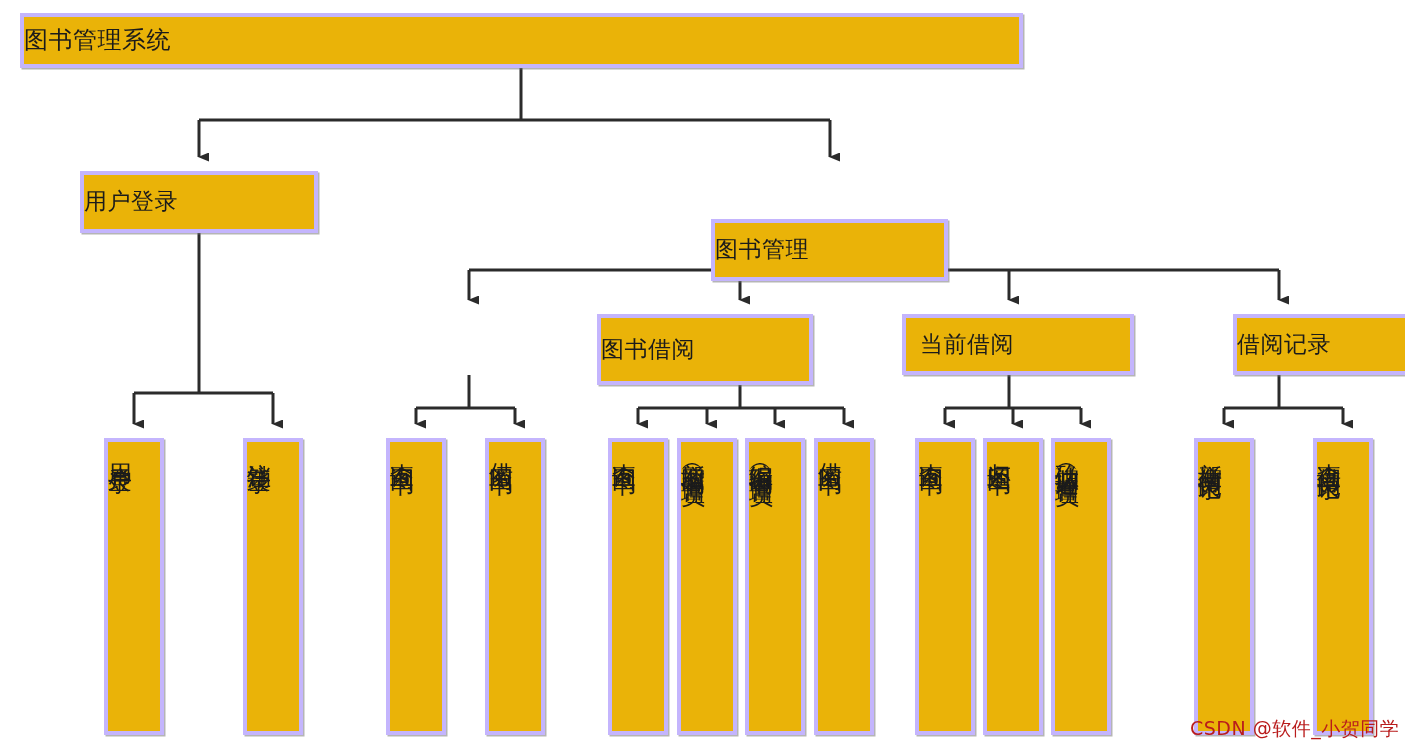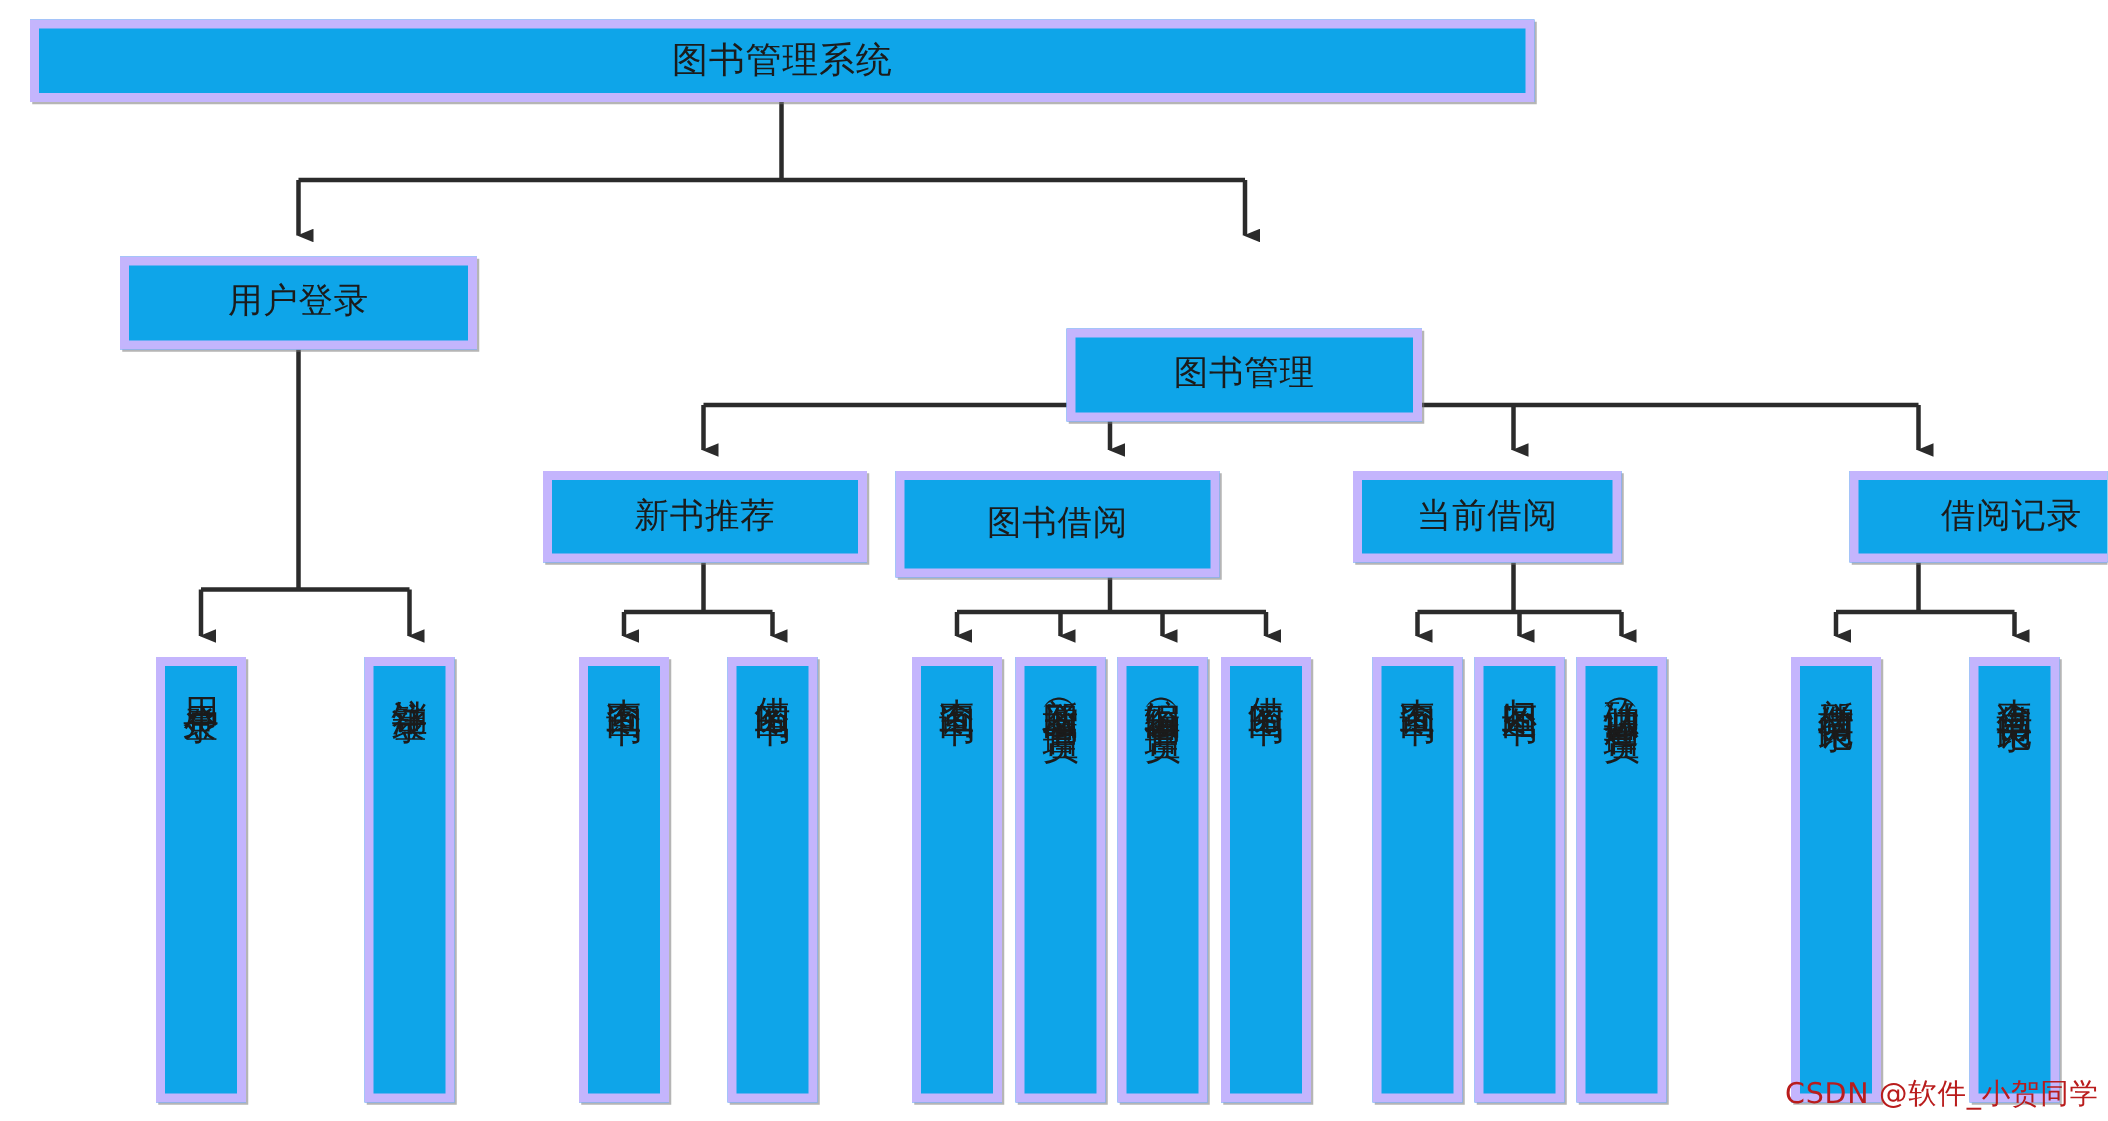--- a/index.html
+++ b/index.html
@@ -22,25 +22,24 @@
   svg#tree-svg {
     position: absolute;
     left: 0;
     top: 0;
     width: 1405px;
     height: 747px;
   }
   .node-box {
     position: absolute;
     box-sizing: border-box;
-    background: #0ea5e9;
-    border: 6px solid #c4b5fd;
+    background: #eab308;
+    border: 4px solid #c4b5fd;
     display: flex;
     align-items: center;
-    justify-content: center;
     box-shadow: 1.5px 1.5px 0 rgba(120,120,120,0.55);
   }
   .node-label {
     color: #1b1b1b;
     font-family: "DejaVu Sans", "Liberation Sans", sans-serif;
     line-height: 1.18;
     white-space: pre;
     text-align: center;
   }
   .horiz .node-label {
@@ -130,27 +129,24 @@
     <span class="node-label">图书管理系统</span>
   </div>
 
   <div class="node-box horiz" style="left: 80px; top: 171px; width: 238px; height: 62px;">
     <span class="node-label">用户登录</span>
   </div>
   <div class="node-box horiz" style="left: 711px; top: 171px; width: 237px; height: 62px; margin-top: 48px;">
     <span class="node-label">图书管理</span>
   </div>
 
-  <div class="node-box horiz" style="left: 362px; top: 314px; width: 216px; height: 61px;">
-    <span class="node-label">新书推荐</span>
-  </div>
   <div class="node-box horiz" style="left: 597px; top: 314px; width: 216px; height: 71px;">
     <span class="node-label">图书借阅</span>
   </div>
-  <div class="node-box horiz" style="left: 902px; top: 314px; width: 179px; height: 61px;">
+  <div class="node-box horiz" style="left: 902px; top: 314px; width: 232px; height: 61px; padding-left: 14px;">
     <span class="node-label">当前借阅</span>
   </div>
   <div class="node-box horiz" style="left: 1233px; top: 314px; width: 216px; height: 61px;">
     <span class="node-label">借阅记录</span>
   </div>
 
   <div class="node-box vert" style="left: 104px; top: 438px; width: 60px; height: 297px;">
     <span class="node-label">用户登录</span>
   </div>
   <div class="node-box vert" style="left: 243px; top: 438px; width: 60px; height: 297px;">

